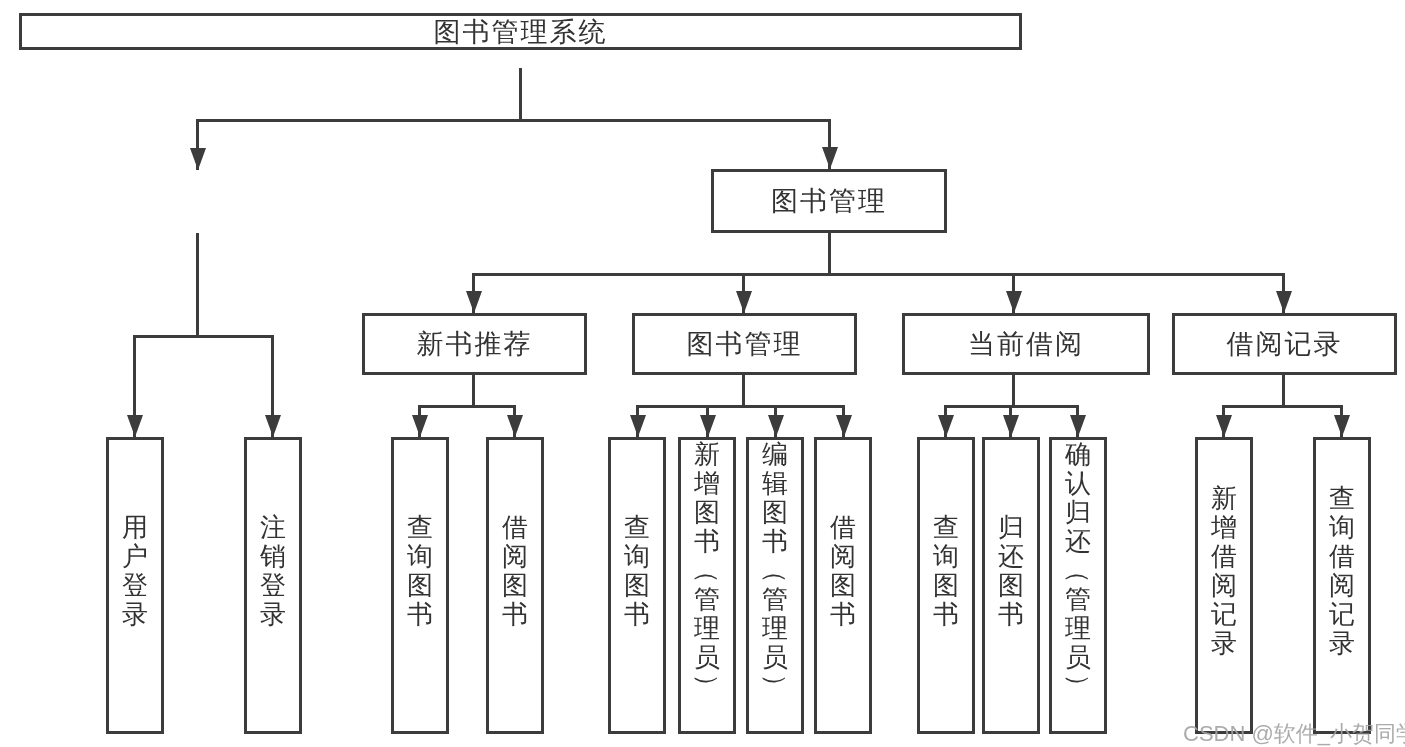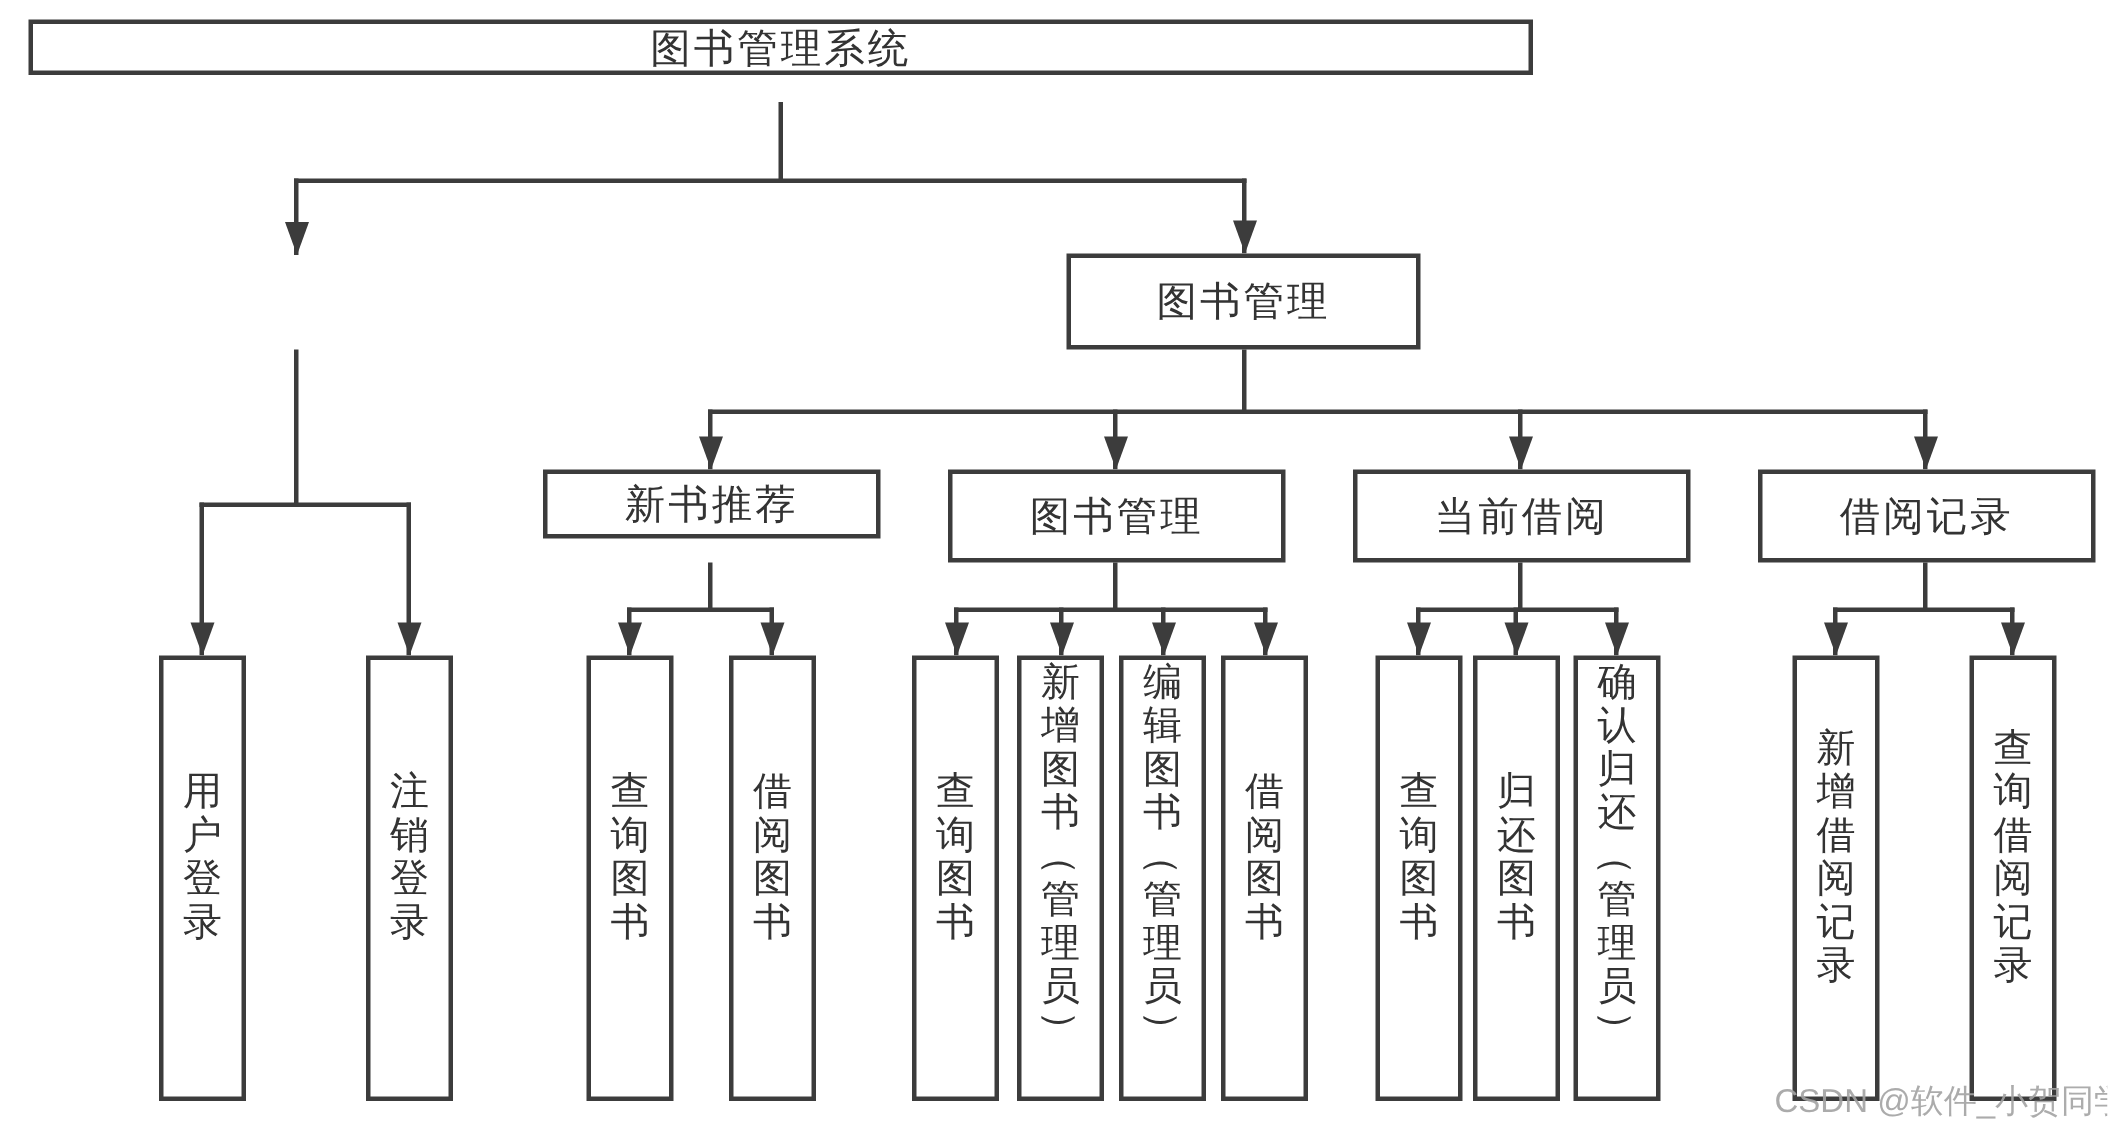--- a/index.html
+++ b/index.html
@@ -101,27 +101,27 @@
   <div class="drop" style="left:133px; top:335px; height:102px;"></div>
   <div class="drop" style="left:271px; top:335px; height:102px;"></div>
 
   <div class="vline" style="left:828px;  top:233px; height:43px;"></div>
   <div class="hline" style="left:472px;  top:273px; width:813px;"></div>
   <div class="drop" style="left:472px;  top:273px; height:40px;"></div>
   <div class="drop" style="left:742px;  top:273px; height:40px;"></div>
   <div class="drop" style="left:1012px; top:273px; height:40px;"></div>
   <div class="drop" style="left:1282px; top:273px; height:40px;"></div>
 
-  <div class="box" style="left:362px; top:313px; width:225px; height:46px;">
+  <div class="box" style="left:362px; top:313px; width:225px; height:62px;">
     <span>新书推荐</span>
   </div>
   <div class="box" style="left:632px; top:313px; width:225px; height:62px;">
     <span>图书管理</span>
   </div>
-  <div class="box" style="left:902px; top:313px; width:225px; height:62px;">
+  <div class="box" style="left:902px; top:313px; width:248px; height:62px;">
     <span>当前借阅</span>
   </div>
   <div class="box" style="left:1172px; top:313px; width:225px; height:62px;">
     <span>借阅记录</span>
   </div>
 
   <div class="vline" style="left:472px; top:375px; height:33px;"></div>
   <div class="hline" style="left:418px; top:405px; width:98px;"></div>
   <div class="drop" style="left:418px; top:405px; height:32px;"></div>
   <div class="drop" style="left:513px; top:405px; height:32px;"></div>

